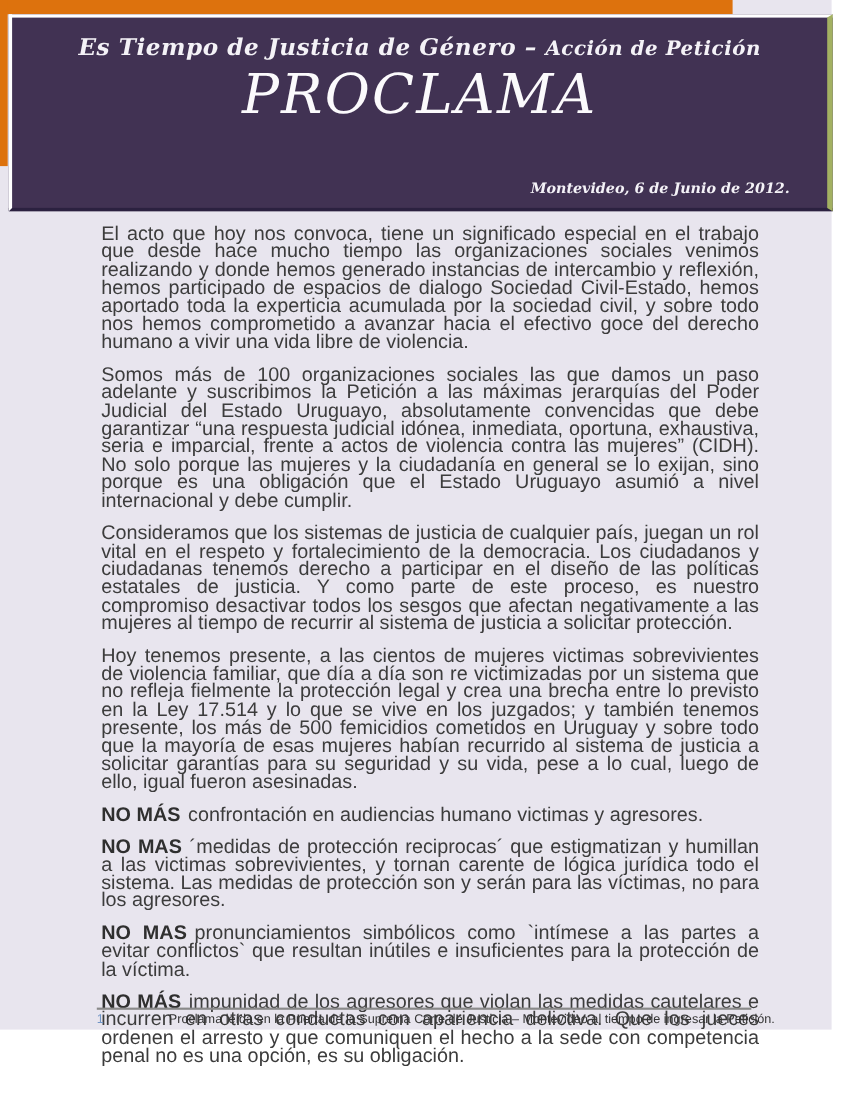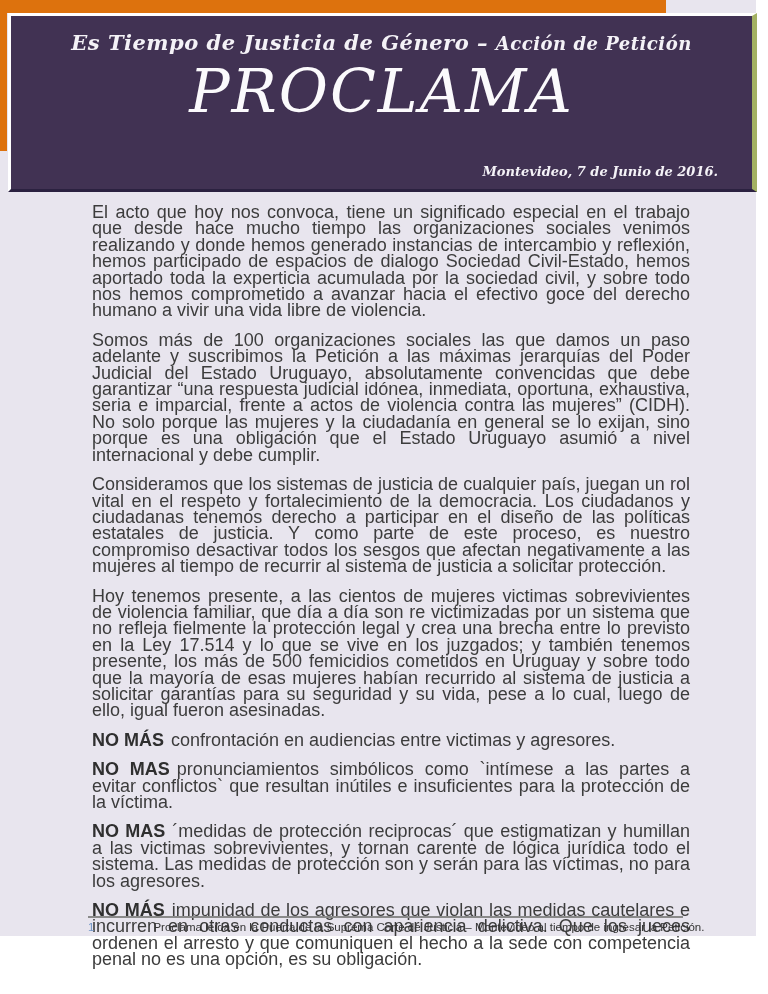--- a/index.html
+++ b/index.html
@@ -53,21 +53,21 @@
     font-size: 21px;
     letter-spacing: 0.5px;
     color: #f4f2f7;
   }
   .subtitle .sub2 { font-size: 18px; }
   .title {
     margin-top: 6px;
     text-align: center;
     font-family: "DejaVu Serif", serif;
     font-style: italic;
-    font-size: 60px;
+    font-size: 50px;
     letter-spacing: 2px;
     color: #fbfafc;
     line-height: 1.0;
   }
   .dateline {
     position: absolute;
     right: 34px; bottom: 10px;
     font-family: "DejaVu Serif", serif;
     font-style: italic;
     font-weight: bold;
@@ -134,32 +134,32 @@
 
   <div class="sheet"></div>
   <div class="orange-top"></div>
   <div class="orange-left"></div>
 
   <div class="header-box">
     <div class="subtitle">
       <span>Es Tiempo de Justicia de Género – </span><span class="sub2">Acción de Petición</span>
     </div>
     <div class="title">PROCLAMA</div>
-    <div class="dateline">Montevideo, 7 de Junio de 2016.</div>
+    <div class="dateline">Montevideo, 6 de Junio de 2012.</div>
   </div>
 
   <div class="docbody">
     <p>El acto que hoy nos convoca, tiene un significado especial en el trabajo que desde hace mucho tiempo las organizaciones sociales venimos realizando y donde hemos generado instancias de intercambio y reflexión, hemos participado de espacios de dialogo Sociedad Civil-Estado, hemos aportado toda la experticia acumulada por la sociedad civil,  y sobre todo nos hemos comprometido a  avanzar hacia el efectivo goce del derecho humano a vivir una vida libre de violencia.</p>
     <p>Somos más de 100 organizaciones sociales las que damos un paso adelante y  suscribimos la Petición a las máximas jerarquías del Poder Judicial del Estado Uruguayo, absolutamente convencidas que debe garantizar “una respuesta judicial idónea, inmediata, oportuna, exhaustiva, seria e imparcial, frente a actos de violencia contra las mujeres” (CIDH). No solo porque las mujeres y la ciudadanía en general se lo exijan, sino porque es una obligación que el Estado Uruguayo asumió a nivel internacional y debe cumplir.</p>
     <p>Consideramos que los sistemas de justicia de cualquier país, juegan un rol vital en el respeto y fortalecimiento de la democracia.  Los ciudadanos y ciudadanas tenemos derecho a participar en el diseño de las políticas estatales de justicia. Y como parte de este proceso, es nuestro compromiso desactivar todos los sesgos que afectan negativamente a las mujeres al tiempo de recurrir al sistema de justicia a solicitar protección.</p>
     <p>Hoy tenemos presente, a las cientos de mujeres victimas sobrevivientes de violencia familiar,  que día a día son re victimizadas por un sistema que no refleja fielmente la protección legal y crea una brecha entre lo previsto en la Ley 17.514 y lo que se vive en los juzgados; y también tenemos presente, los más de 500 femicidios cometidos en Uruguay y sobre todo que la mayoría de esas mujeres habían recurrido al sistema de justicia a solicitar garantías para su seguridad y su vida, pese a lo cual, luego de ello, igual fueron asesinadas.</p>
 
-    <p><span class="lead">NO MÁS</span><span>confrontación en audiencias entre victimas y agresores.</span></p>
+    <p><span class="lead">NO MÁS</span><span>confrontación en audiencias humano victimas y agresores.</span></p>
+    <p><span class="lead">NO MAS</span><span>´medidas de protección reciprocas´ que estigmatizan y humillan a las victimas sobrevivientes, y tornan carente de lógica jurídica todo el sistema. Las medidas de protección son y serán para las víctimas, no para los agresores.</span></p>
     <p><span class="lead">NO MAS</span><span>pronunciamientos simbólicos como `intímese a las partes a evitar conflictos` que resultan inútiles e insuficientes para la protección de la víctima.</span></p>
-    <p><span class="lead">NO MAS</span><span>´medidas de protección reciprocas´ que estigmatizan y humillan a las victimas sobrevivientes, y tornan carente de lógica jurídica todo el sistema. Las medidas de protección son y serán para las víctimas, no para los agresores.</span></p>
     <p><span class="lead">NO MÁS</span><span>impunidad de los agresores que violan las medidas cautelares e incurren en otras conductas con apariencia delictiva. Que los jueces ordenen el arresto y que comuniquen el hecho a la sede con competencia penal no es una opción, es su obligación.</span></p>
   </div>
 
   <div class="footer">
     <div class="rule"></div>
     <div class="footer-row">
       <span class="pagenum">1</span>
       <span class="vbar"></span>
       <span class="note">Proclama leída en la Puerta de la Suprema Corte de Justicia – Montevideo  al tiempo de ingresar la Petición.</span>
     </div>

